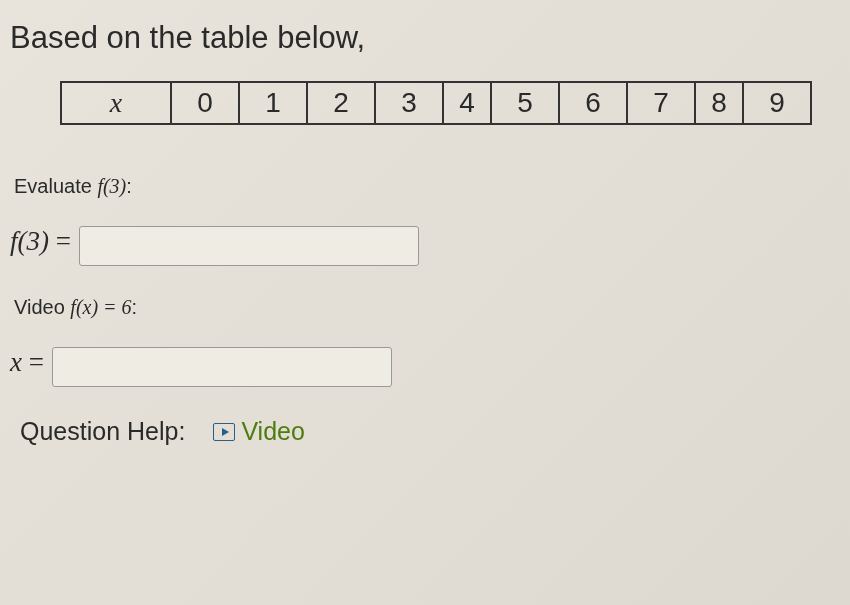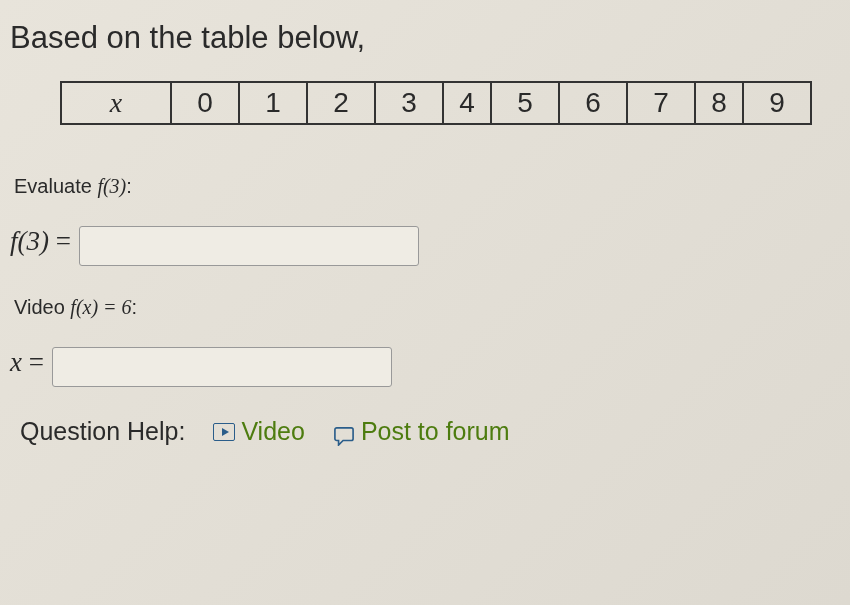--- a/index.html
+++ b/index.html
@@ -166,21 +166,13 @@
 </div>
 
 <div class="help-row">
   <span class="help-label">Question Help:</span>
   <span class="help-link">
     <span class="icon-box">
         <span class="play-tri"></span>
       </span>
     <span>Video</span>
   </span>
-  <span class="help-link">
-    <span class="bubble">
-      <svg viewBox="0 0 24 22">
-          <path d="M4 2 h16 a2 2 0 0 1 2 2 v10 a2 2 0 0 1 -2 2 h-9 l-5 5 v-5 h-2 a2 2 0 0 1 -2 -2 v-10 a2 2 0 0 1 2 -2 z" fill="none" stroke="#2a5d8a" stroke-width="1.8"></path>
-        </svg>
-    </span>
-    <span>Post to forum</span>
-  </span>
 </div>
 
 </body></html>

